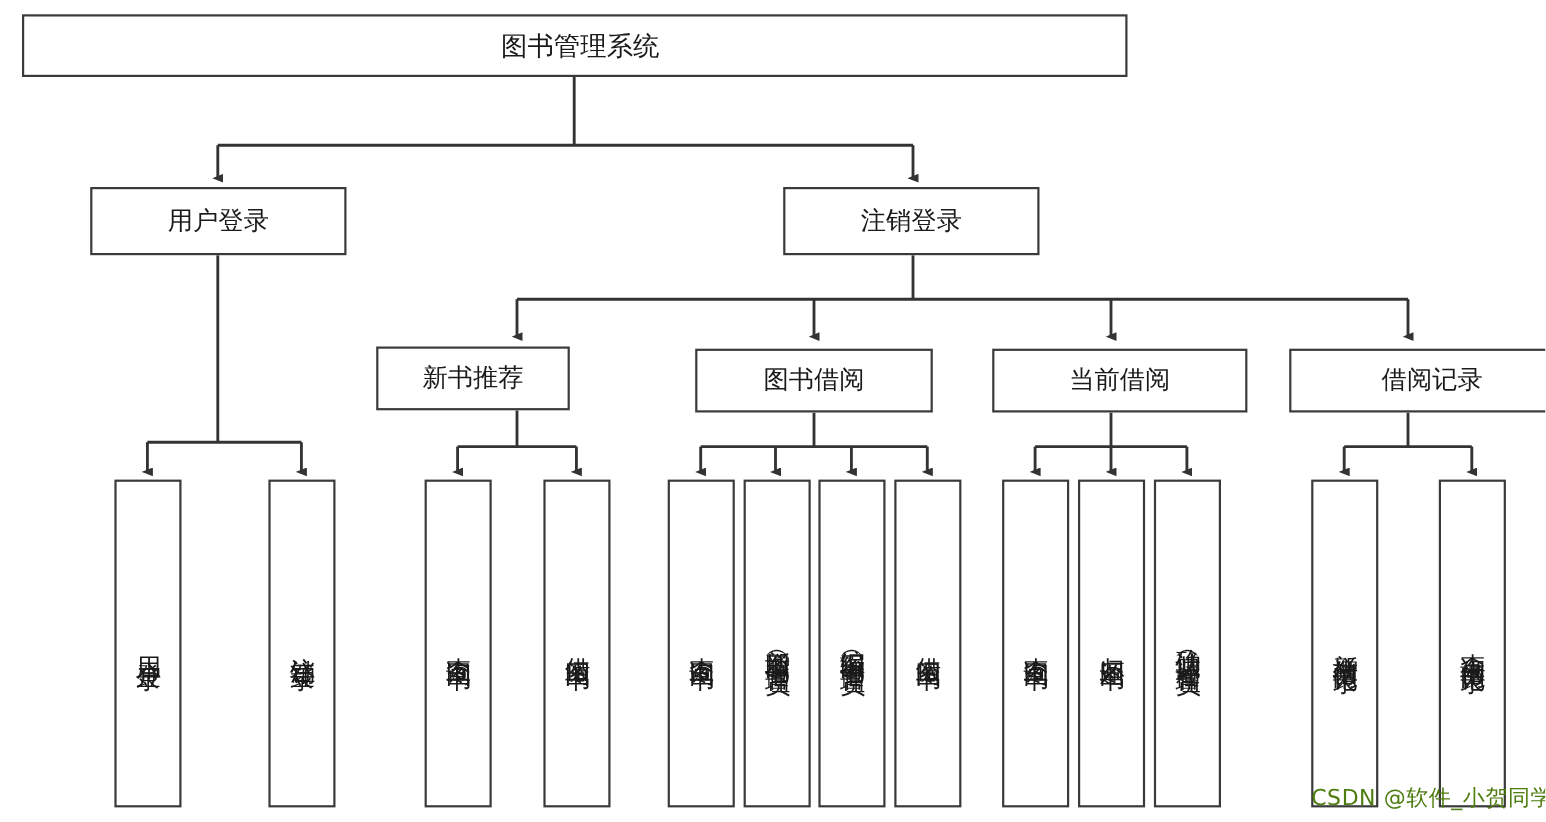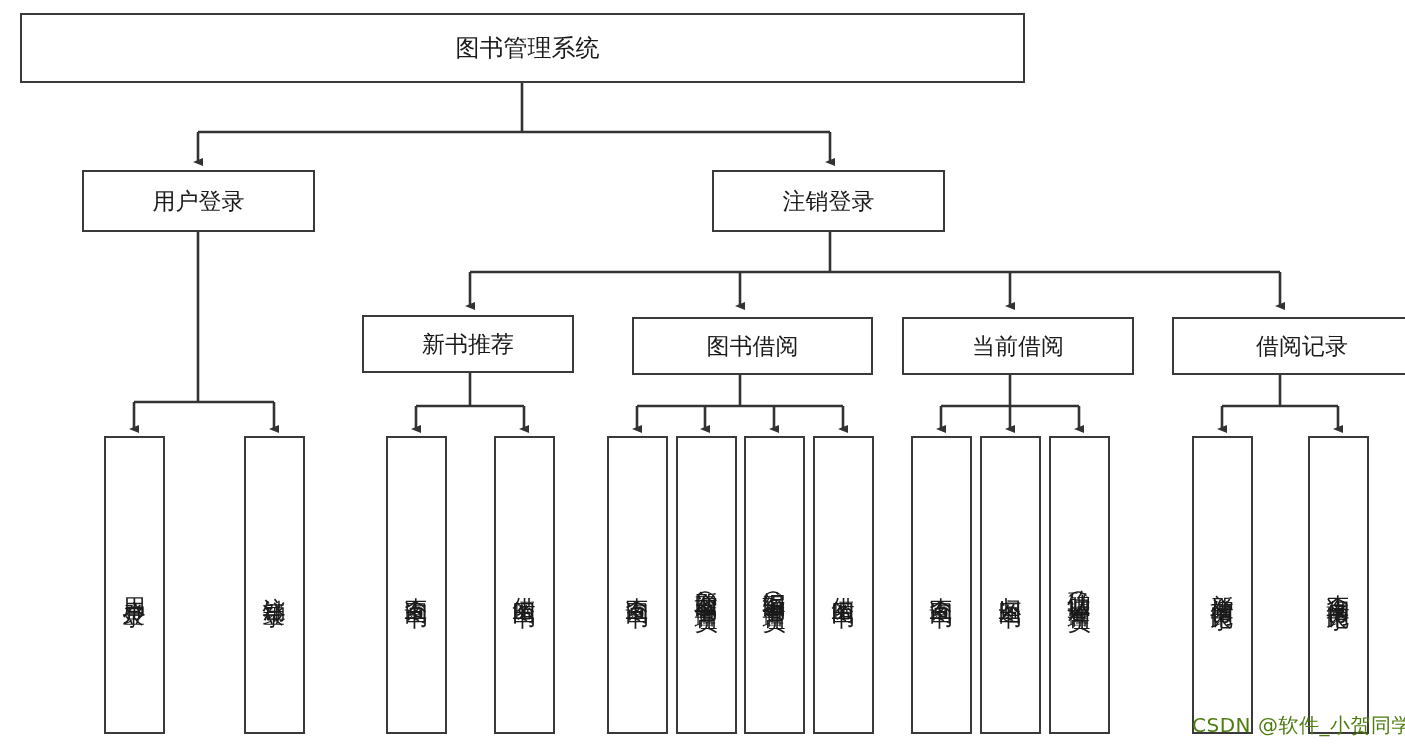--- a/index.html
+++ b/index.html
@@ -65,35 +65,35 @@
       <path d="M1010,406 L1010,429" marker-end="url(#arw)"></path>
       <path d="M1079,406 L1079,429" marker-end="url(#arw)"></path>
 
       <path d="M1280,375 L1280,406"></path>
       <path d="M1222,406 L1338,406"></path>
       <path d="M1222,406 L1222,429" marker-end="url(#arw)"></path>
       <path d="M1338,406 L1338,429" marker-end="url(#arw)"></path>
     </g>
   </svg>
 
-  <div class="node h-node root" style="left:20px;top:13px;width:1005px;height:70px;padding-left:10px;">
+  <div class="node h-node root" style="left:20px;top:13px;width:1005px;height:57px;padding-left:10px;">
     <span class="lbl">图书管理系统</span>
   </div>
 
   <div class="node h-node" style="left:82px;top:170px;width:233px;height:62px;">
     <span class="lbl">用户登录</span>
   </div>
   <div class="node h-node" style="left:712px;top:170px;width:233px;height:62px;">
     <span class="lbl">注销登录</span>
   </div>
 
-  <div class="node h-node" style="left:362px;top:315px;width:212px;height:58px;">
+  <div class="node h-node" style="left:342px;top:315px;width:176px;height:58px;">
     <span class="lbl">新书推荐</span>
   </div>
-  <div class="node h-node" style="left:632px;top:317px;width:241px;height:58px;">
+  <div class="node h-node" style="left:632px;top:317px;width:216px;height:58px;">
     <span class="lbl">图书借阅</span>
   </div>
   <div class="node h-node" style="left:902px;top:317px;width:232px;height:58px;">
     <span class="lbl">当前借阅</span>
   </div>
   <div class="node h-node" style="left:1172px;top:317px;width:260px;height:58px;">
     <span class="lbl">借阅记录</span>
   </div>
 
   <div class="node v-node" style="left:104px;top:436px;width:61px;height:298px;">

